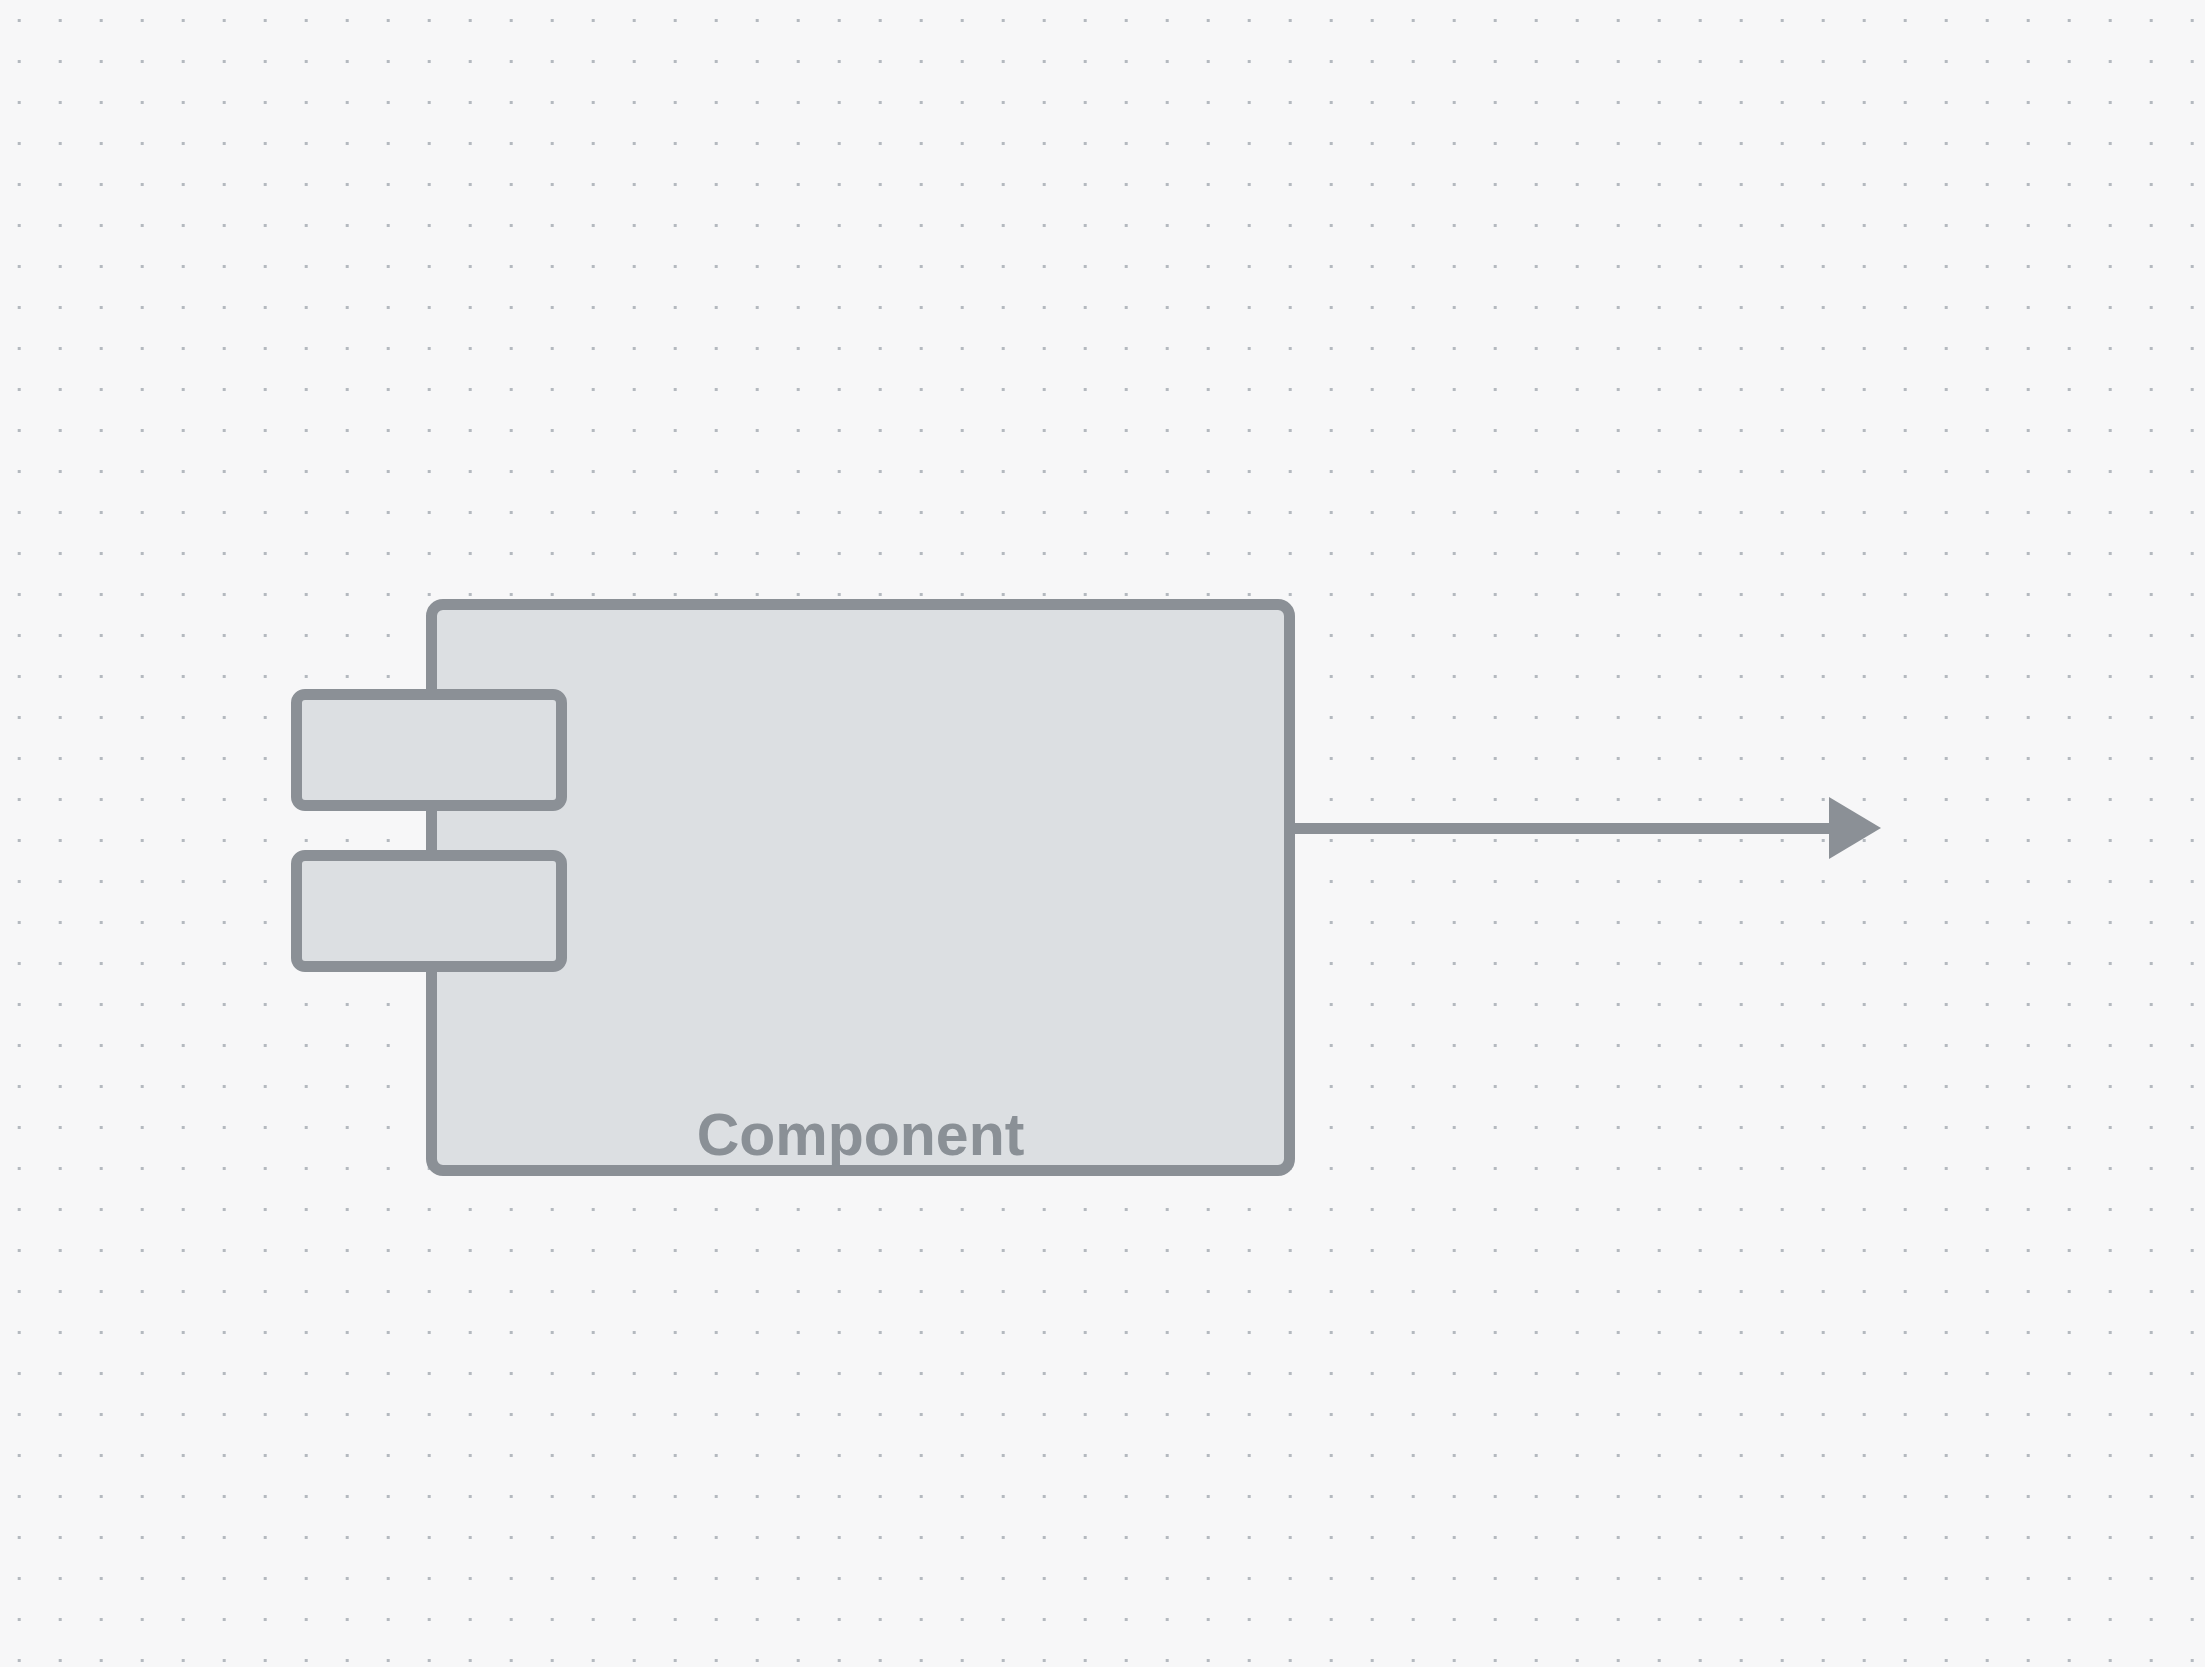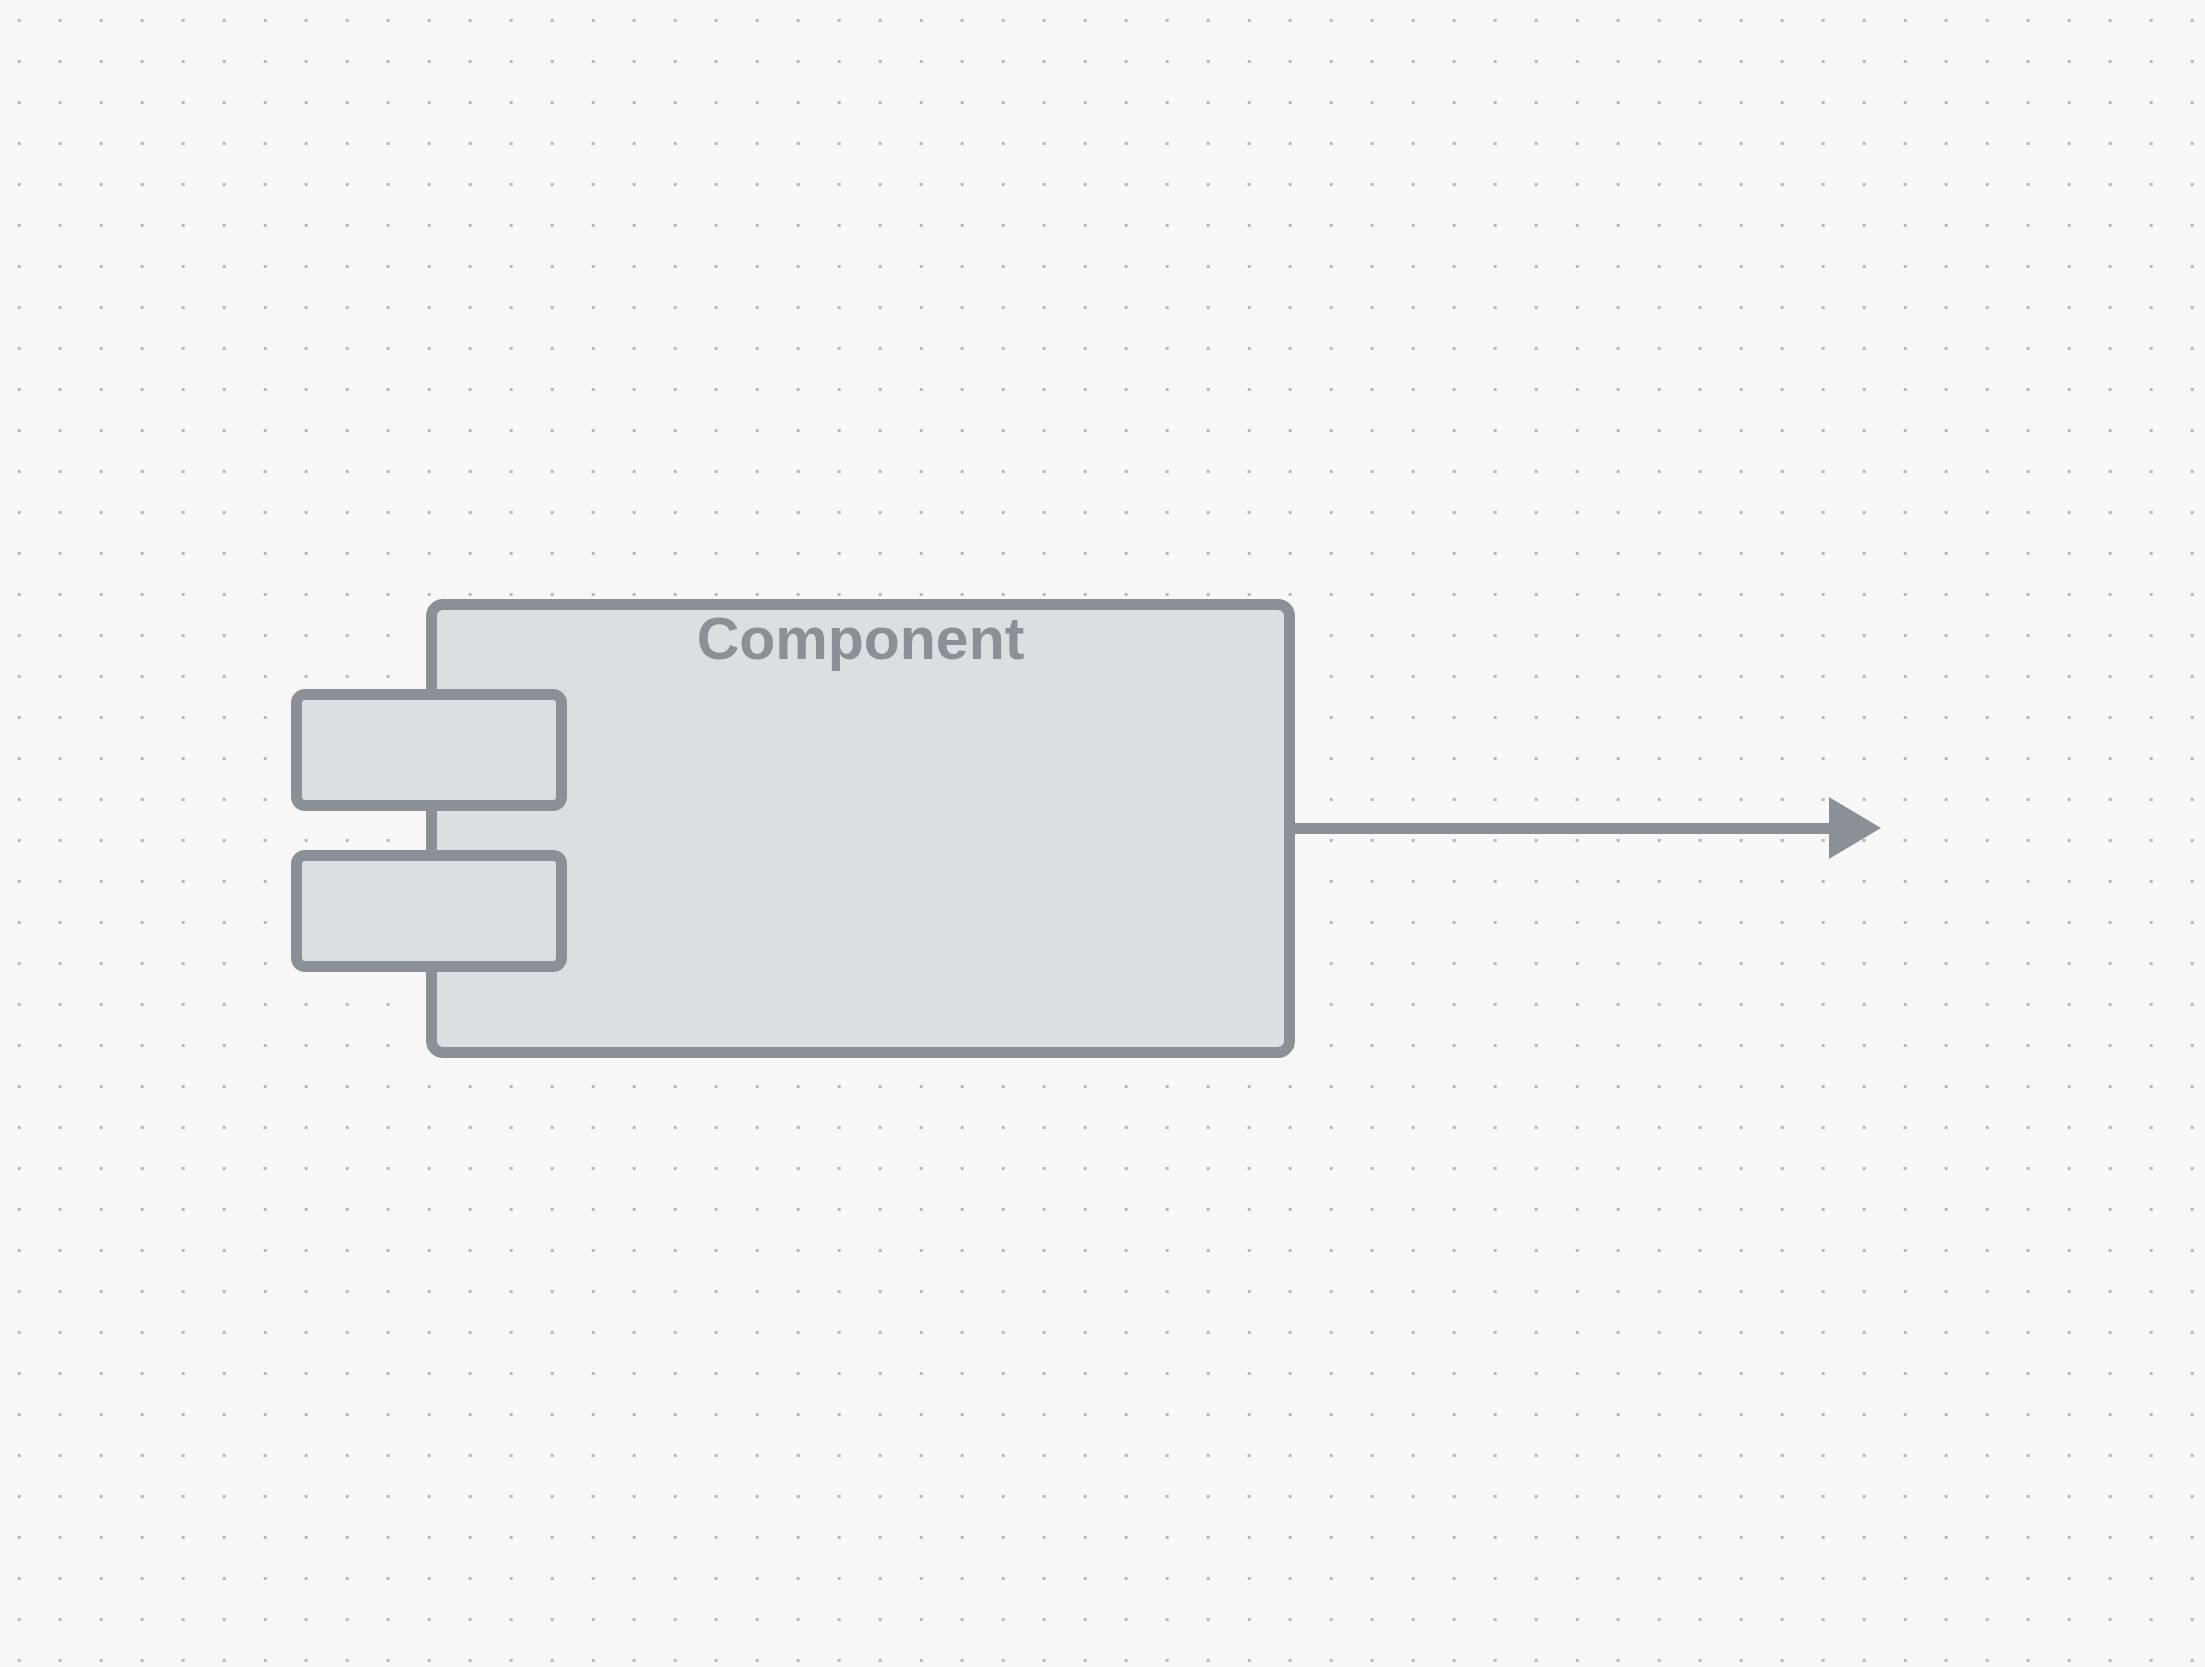--- a/index.html
+++ b/index.html
@@ -20,25 +20,25 @@
     position:absolute;
     left:0;top:0;width:2223px;height:1668px;
     background-color:var(--bg);
     background-image:radial-gradient(circle, var(--dot) 1.5px, rgba(0,0,0,0) 1.7px);
     background-size:41px 41px;
     background-position:-1.3px 0px;
   }
   .node-component{
     position:absolute;
     left:426px;top:599px;
-    width:869px;height:459px;
+    width:869px;height:577px;
     background:var(--fill);
     border:11px solid var(--stroke);
     border-radius:17px;
-    display:flex;align-items:flex-start;justify-content:center;
+    display:flex;align-items:flex-end;justify-content:center;
   }
   .node-label{
     color:var(--text);
     font-size:59px;
     font-weight:bold;
     line-height:1;
     letter-spacing:0px;
     user-select:none;
   }
   .port{

